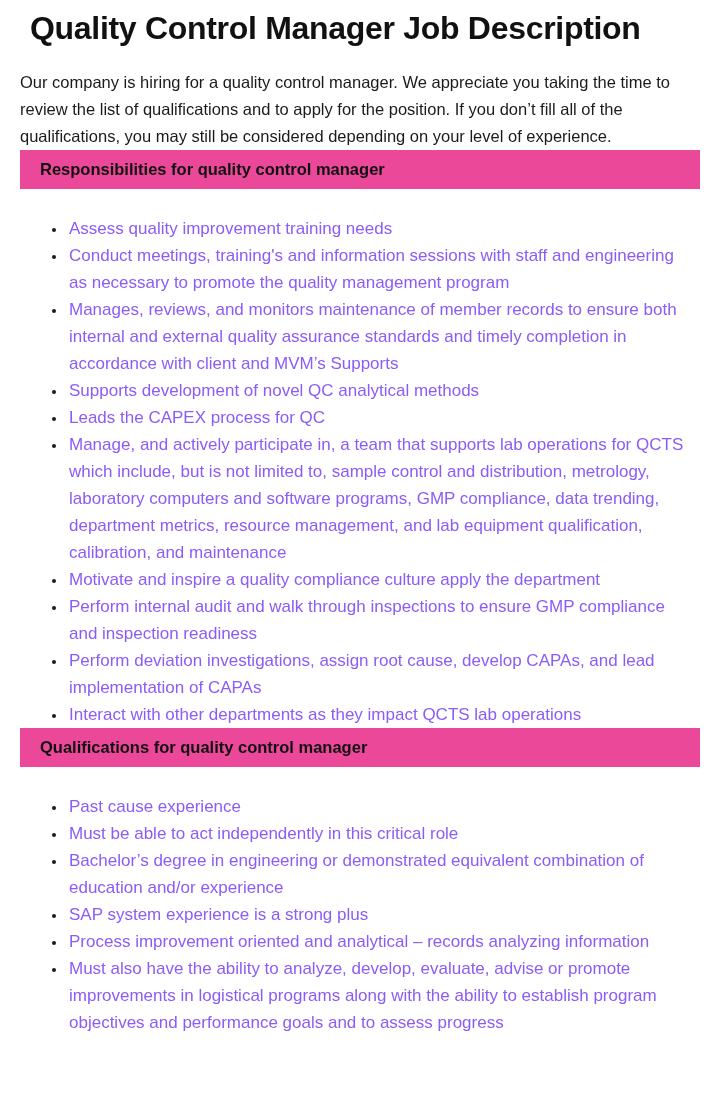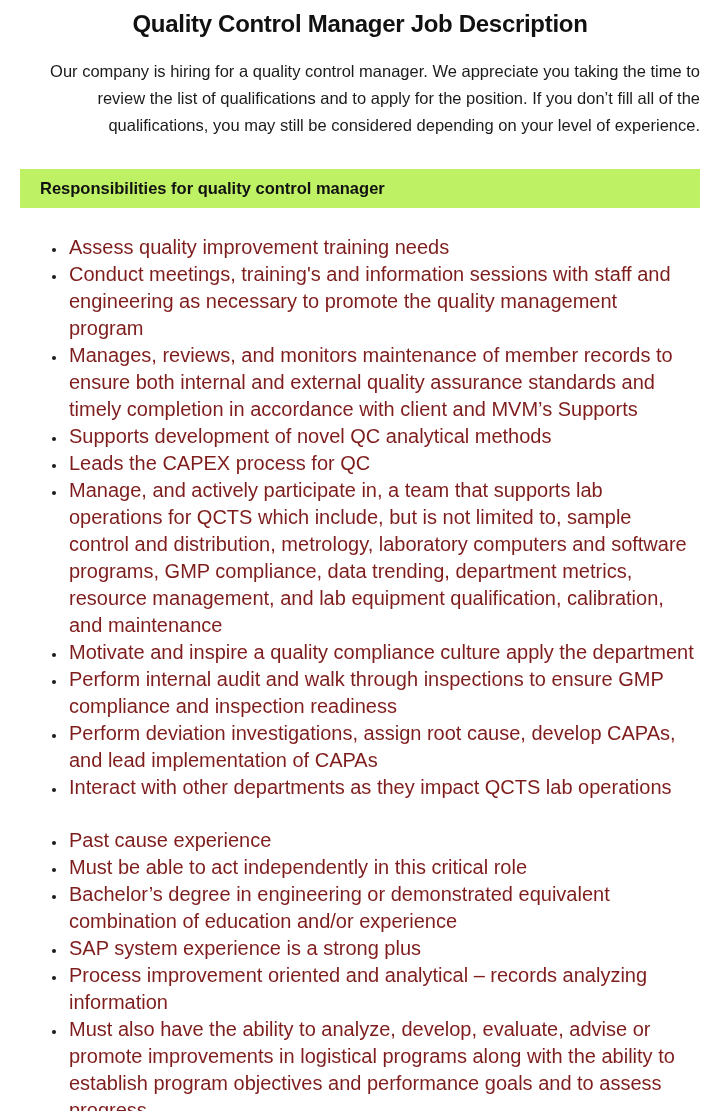--- a/index.html
+++ b/index.html
@@ -10,52 +10,49 @@
     margin: 0 auto;
     font-family: "Liberation Sans", "DejaVu Sans", sans-serif;
     color: #1b1b1b;
     -webkit-font-smoothing: antialiased;
   }
   .page {
     width: 720px;
     padding: 6px 20px 40px 20px;
   }
   h1.doc-title {
-    font-size: 24px;
+    font-size: 32px;
     font-weight: 700;
-    text-align: center;
     letter-spacing: -0.3px;
     padding: 2px 10px 0 10px;
     line-height: 1.3;
     color: #111111;
   }
   p.intro {
     margin-top: 19px;
     font-size: 16.5px;
     line-height: 27px;
     color: #1b1b1b;
-    text-align: right;
   }
   .section-header {
-    margin-top: 30px;
-    background: #bef264;
+    background: #ec4899;
     padding: 10px 20px 11px 20px;
     font-size: 16.5px;
     font-weight: 700;
     color: #111111;
     line-height: 1.1;
   }
   ul.bullet-list {
     margin-top: 26px;
     padding-left: 47px;
     padding-right: 6px;
     list-style: disc outside;
-    font-size: 20px;
+    font-size: 17px;
     line-height: 27px;
-    color: #7f1d1d;
+    color: #8b5cf6;
   }
   ul.bullet-list li {
     padding-left: 2px;
   }
   ul.bullet-list li::marker {
     color: #1b1b1b;
     font-size: 14px;
   }
 </style>
 </head>
@@ -77,20 +74,23 @@
       <li>Manages, reviews, and monitors maintenance of member records to ensure both internal and external quality assurance standards and timely completion in accordance with client and MVM’s Supports</li>
       <li>Supports development of novel QC analytical methods</li>
       <li>Leads the CAPEX process for QC</li>
       <li>Manage, and actively participate in, a team that supports lab operations for QCTS which include, but is not limited to, sample control and distribution, metrology, laboratory computers and software programs, GMP compliance, data trending, department metrics, resource management, and lab equipment qualification, calibration, and maintenance</li>
       <li>Motivate and inspire a quality compliance culture apply the department</li>
       <li>Perform internal audit and walk through inspections to ensure GMP compliance and inspection readiness</li>
       <li>Perform deviation investigations, assign root cause, develop CAPAs, and lead implementation of CAPAs</li>
       <li>Interact with other departments as they impact QCTS lab operations</li>
     </ul>
 
+  <div class="section-header">
+    <span>Qualifications for quality control manager</span>
+  </div>
 
   <ul class="bullet-list">
       <li>Past cause experience</li>
       <li>Must be able to act independently in this critical role</li>
       <li>Bachelor’s degree in engineering or demonstrated equivalent combination of education and/or experience</li>
       <li>SAP system experience is a strong plus</li>
       <li>Process improvement oriented and analytical – records analyzing information</li>
       <li>Must also have the ability to analyze, develop, evaluate, advise or promote improvements in logistical programs along with the ability to establish program objectives and performance goals and to assess progress</li>
     </ul>
 

